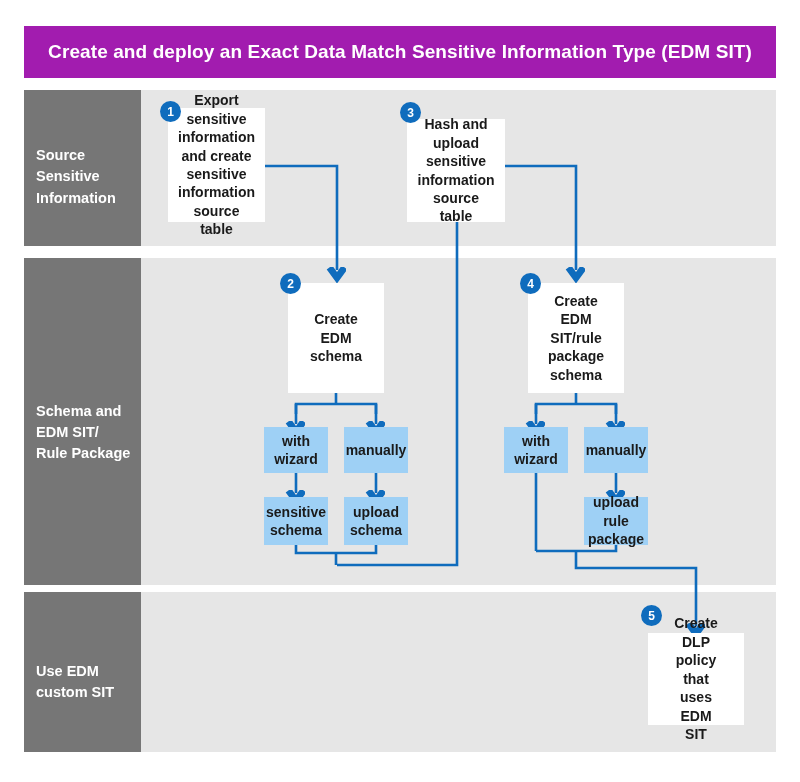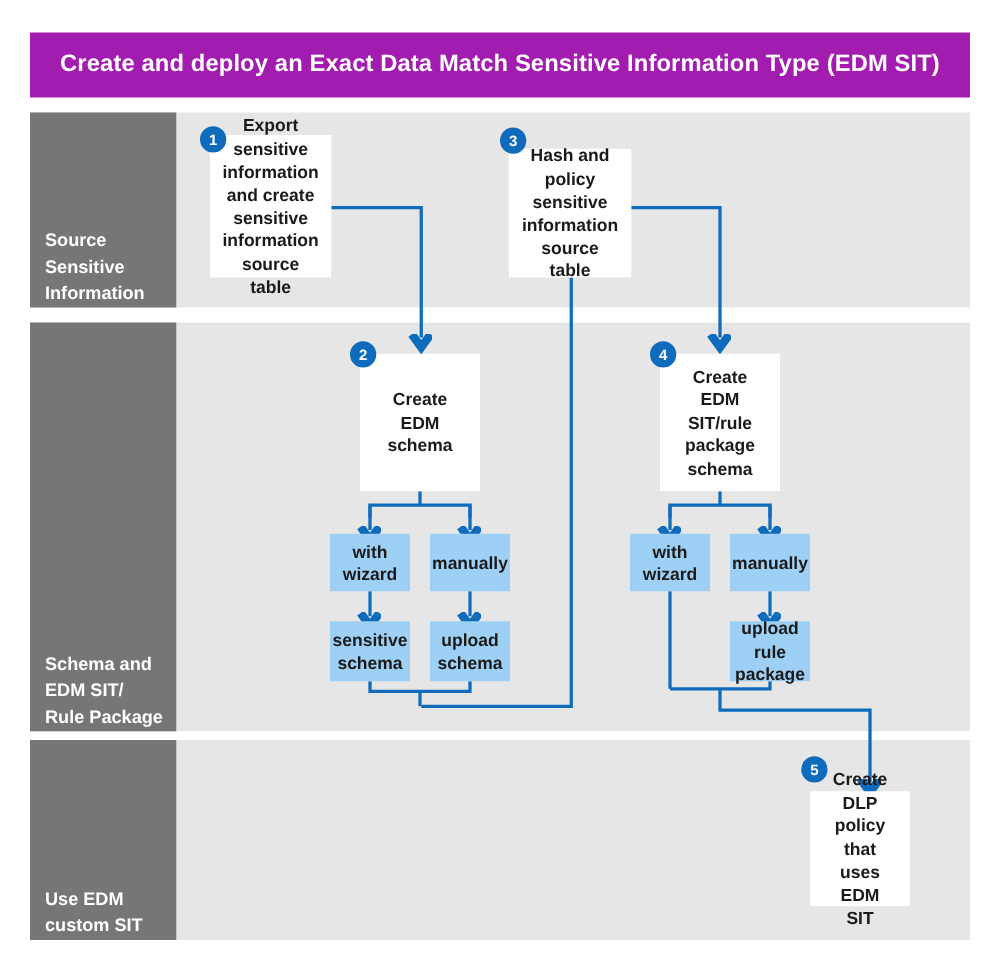--- a/index.html
+++ b/index.html
@@ -47,21 +47,21 @@
   .band-label {
     position: absolute;
     background: #767676;
     color: #ffffff;
     font-size: 14.5px;
     font-weight: bold;
     line-height: 1.45;
     box-sizing: border-box;
     padding: 0 0 0 12px;
     display: flex;
-    align-items: flex-end;
+    align-items: center;
   }
   .band-label span { display: block; padding-top: 4px; }
   
   .node {
     position: absolute;
     box-sizing: border-box;
     display: flex;
     align-items: center;
     justify-content: center;
     text-align: center;
@@ -173,21 +173,21 @@
 sensitive
 information
 source table</span>
   </div>
   <div class="badge" style="left:160px; top:101px;">
     <span>1</span>
   </div>
 
   <div class="node white" style="left:407px; top:119px; width:98px; height:103px;">
     <span class="label">Hash and
-policy
+upload
 sensitive
 information
 source table</span>
   </div>
   <div class="badge" style="left:400px; top:102px;">
     <span>3</span>
   </div>
 
   <div class="node white" style="left:288px; top:283px; width:96px; height:110px;">
     <span class="label">Create EDM
@@ -229,21 +229,21 @@
   </div>
   <div class="node blue" style="left:584px; top:427px; width:64px; height:46px;">
     <span class="label">manually</span>
   </div>
   <div class="node blue" style="left:584px; top:497px; width:64px; height:48px;">
     <span class="label">upload
 rule
 package</span>
   </div>
 
-  <div class="node white" style="left:648px; top:633px; width:80px; height:92px;">
+  <div class="node white" style="left:648px; top:633px; width:96px; height:92px;">
     <span class="label">Create DLP
 policy that
 uses EDM SIT</span>
   </div>
   <div class="badge" style="left:641px; top:605px;">
     <span>5</span>
   </div>
 
 </div>
 

